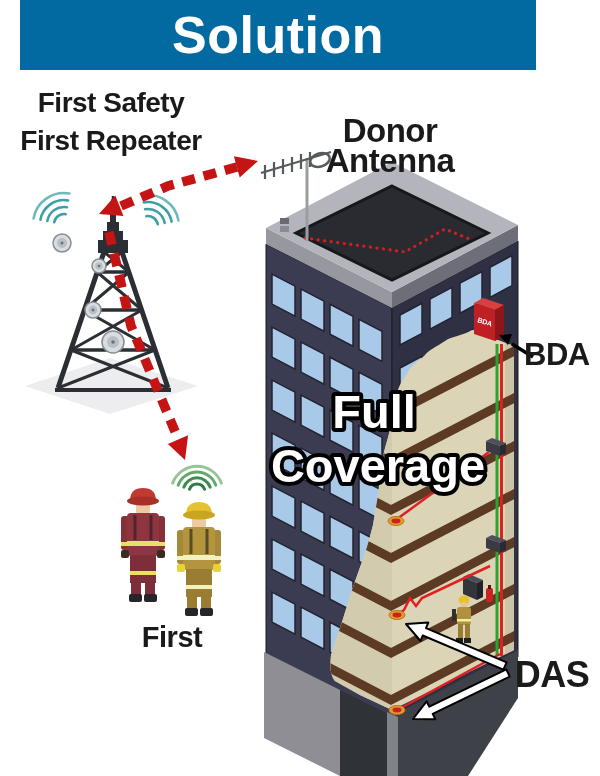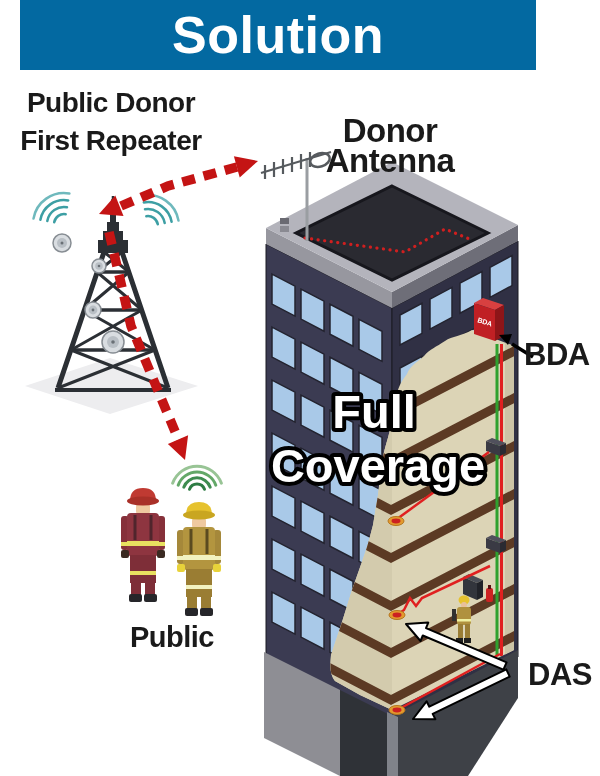--- a/index.html
+++ b/index.html
@@ -5,21 +5,21 @@
   html,body{margin:0;padding:0;background:#fff;}
   #stage{position:relative;width:600px;height:776px;background:#ffffff;overflow:hidden;
          font-family:"Liberation Sans", sans-serif;}
   .banner{position:absolute;left:0;top:0;width:516px;height:70px;background:#0369a1;margin-left:20px;}
   .banner span{display:block;text-align:center;line-height:70px;font-size:52px;font-weight:bold;
                color:#ffffff;letter-spacing:0.5px;}
   .lbl{position:absolute;color:#1a1a1a;font-weight:bold;text-align:center;letter-spacing:-0.5px;}
   #repeater-label{left:0px;top:84px;width:222px;font-size:28px;line-height:38px;}
   #donor-label{left:288px;top:116px;width:204px;font-size:33px;line-height:30px;}
   #bda-label{left:524px;top:338px;width:76px;font-size:31px;line-height:34px;text-align:left;}
-  #das-label{left:512px;top:658px;width:80px;font-size:31px;line-height:34px;text-align:right;}
+  #das-label{left:512px;top:658px;width:80px;font-size:36px;line-height:34px;text-align:center;}
   #responders-label{left:62px;top:619px;width:220px;font-size:29px;line-height:36px;}
   svg{position:absolute;left:0;top:0;}
   .covtext{font-family:"Liberation Sans", sans-serif;font-weight:bold;font-size:47px;
            fill:#ffffff;stroke:#000000;stroke-width:8px;paint-order:stroke;stroke-linejoin:round;
            text-anchor:middle;}
 </style>
 </head>
 <body>
 
 <div id="stage">
@@ -322,22 +322,22 @@
     <g>
       <path d="M 533,357 L 512,344" stroke="#000000" stroke-width="3.5" fill="none"></path>
       <polygon points="499,335 512,334 508,345" fill="#000000"></polygon>
     </g>
 
     <text class="covtext" x="374" y="428">Full</text>
     <text class="covtext" x="378" y="482">Coverage</text>
   </svg>
 
   <div class="lbl" id="repeater-label">
-    <div>Public Donor</div>
+    <div>First Safety</div>
     <div>First Repeater</div>
   </div>
   <div class="lbl" id="donor-label">Donor Antenna</div>
   <div class="lbl" id="bda-label">BDA</div>
   <div class="lbl" id="das-label">DAS</div>
   <div class="lbl" id="responders-label">
-    <div>Public</div>
+    <div>First</div>
   </div>
 </div>
 
 </body></html>

